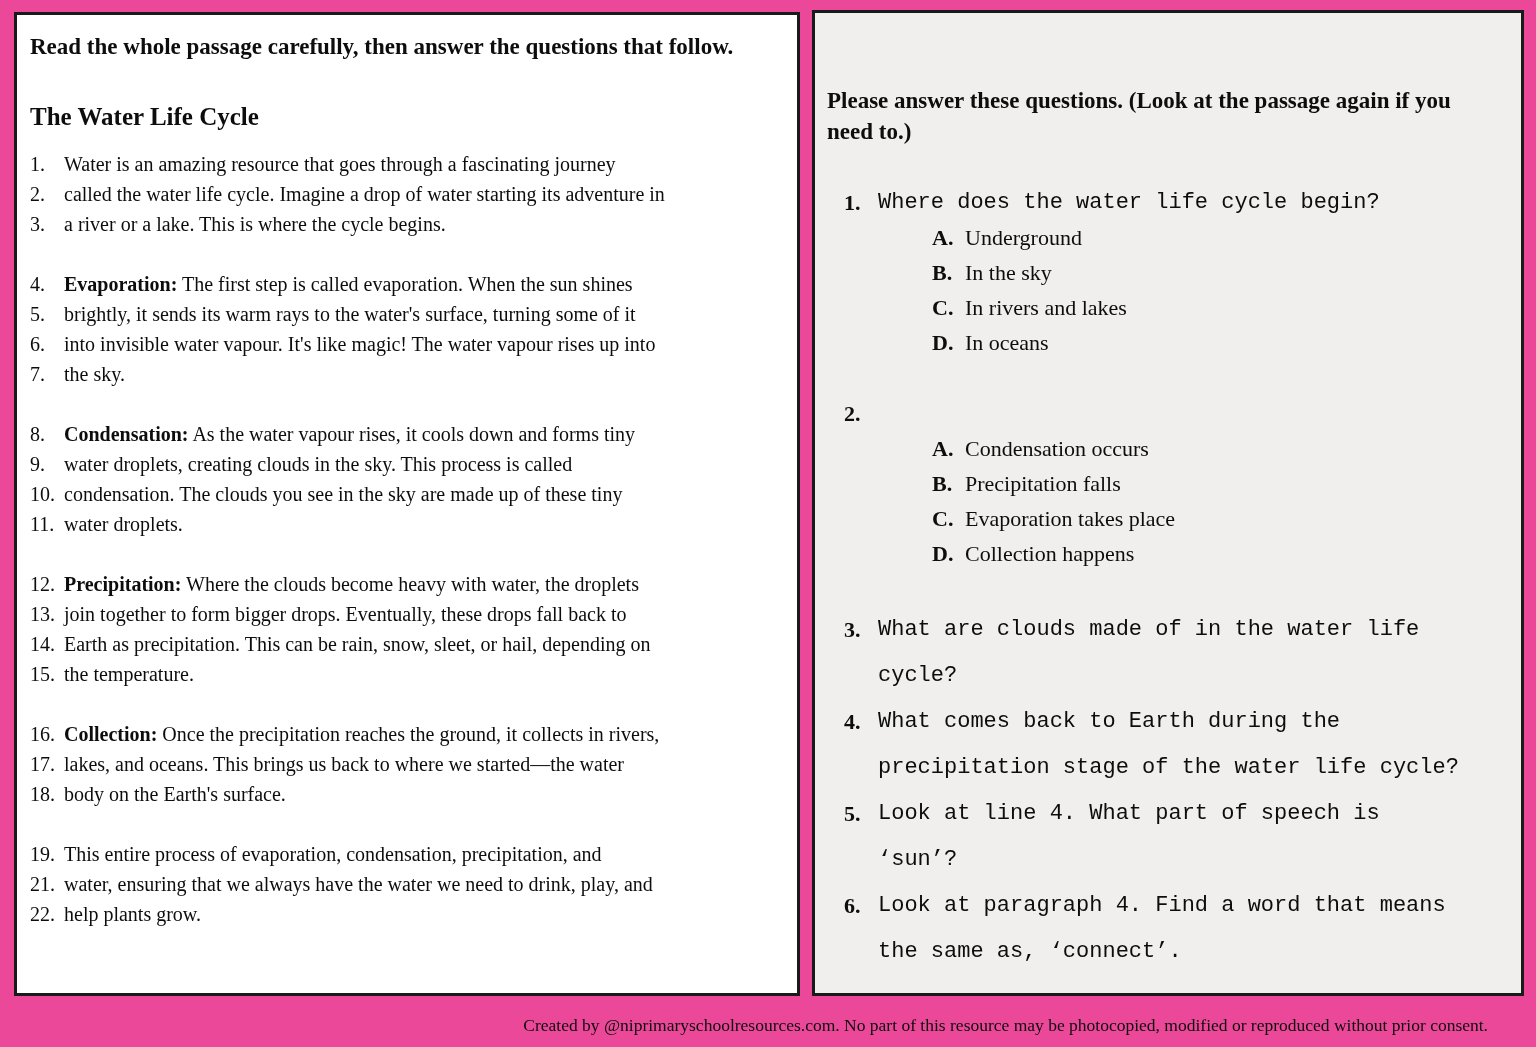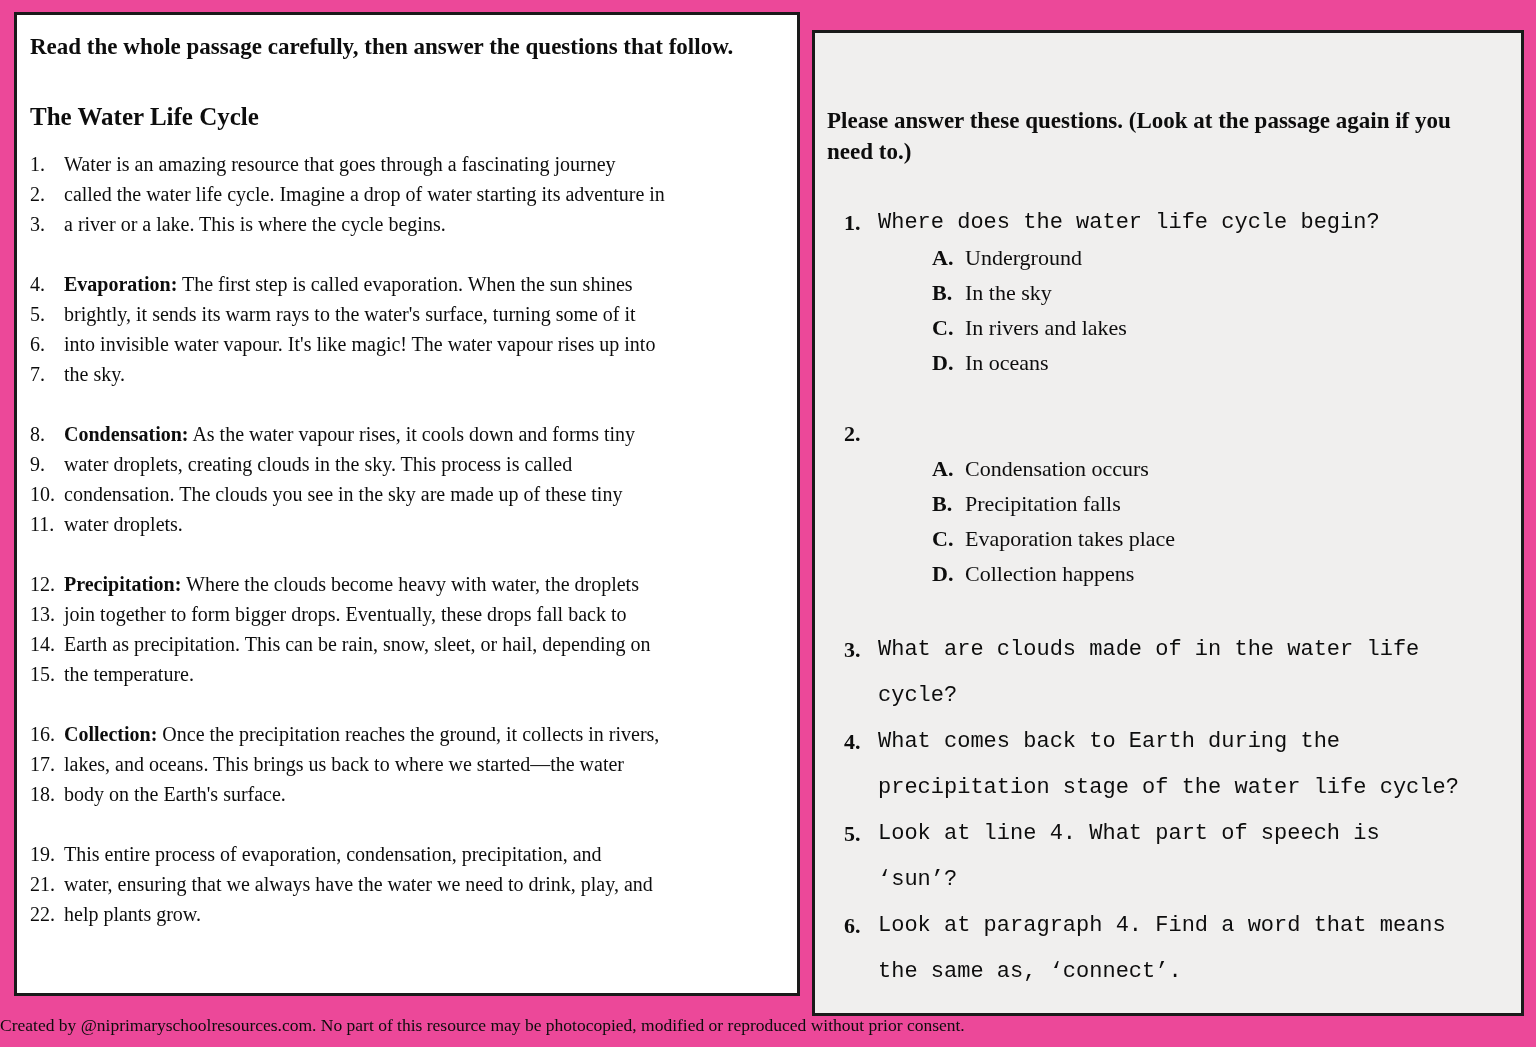--- a/index.html
+++ b/index.html
@@ -24,21 +24,20 @@
     left: 14px; top: 12px;
     width: 786px; height: 984px;
     background: #ffffff;
     padding: 16px 14px 0 13px;
   }
   .questions-panel {
     left: 812px; top: 10px;
     width: 712px; height: 986px;
     background: #f0efee;
     padding: 72px 22px 0 12px;
-    margin-top: 20px;
   }
   .panel-heading {
     font-weight: bold;
     font-size: 23px;
     line-height: 31px;
   }
   .passage-title {
     font-size: 25px;
     font-weight: bold;
     margin-top: 41px;
@@ -70,21 +69,21 @@
     display: flex;
     line-height: 35px;
   }
   .oletter { flex: 0 0 33px; font-weight: bold; }
 
   .footer {
     position: absolute;
     top: 1015px;
     left: 0;
     width: 1488px;
-    text-align: left;
+    text-align: right;
     font-size: 17.5px;
     color: #0d0d0d;
   }
 </style>
 </head>
 <body>
 
 <div class="page">
 
   <div class="panel passage-panel">

